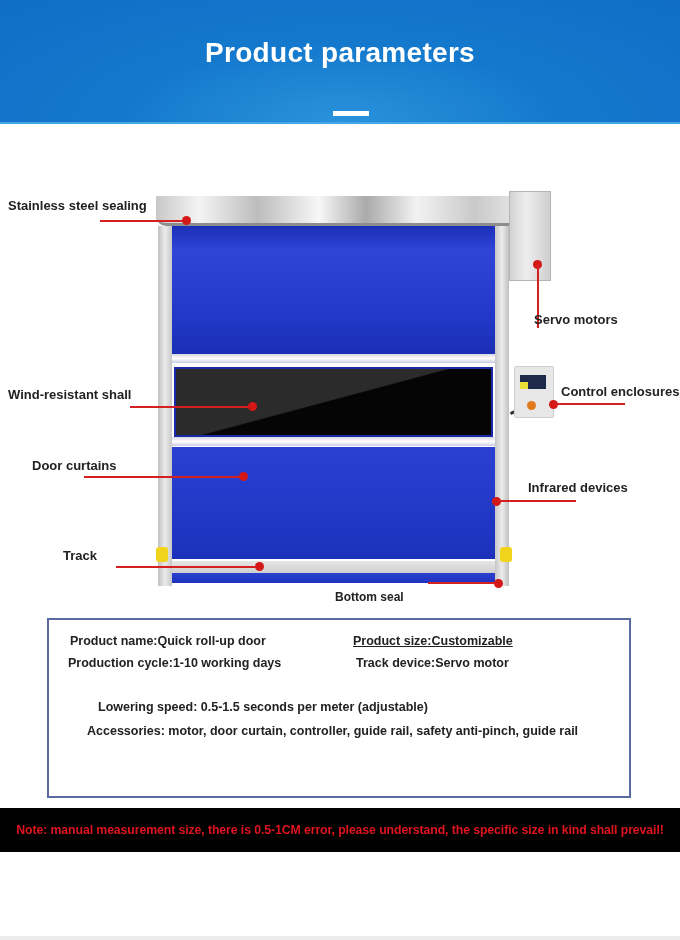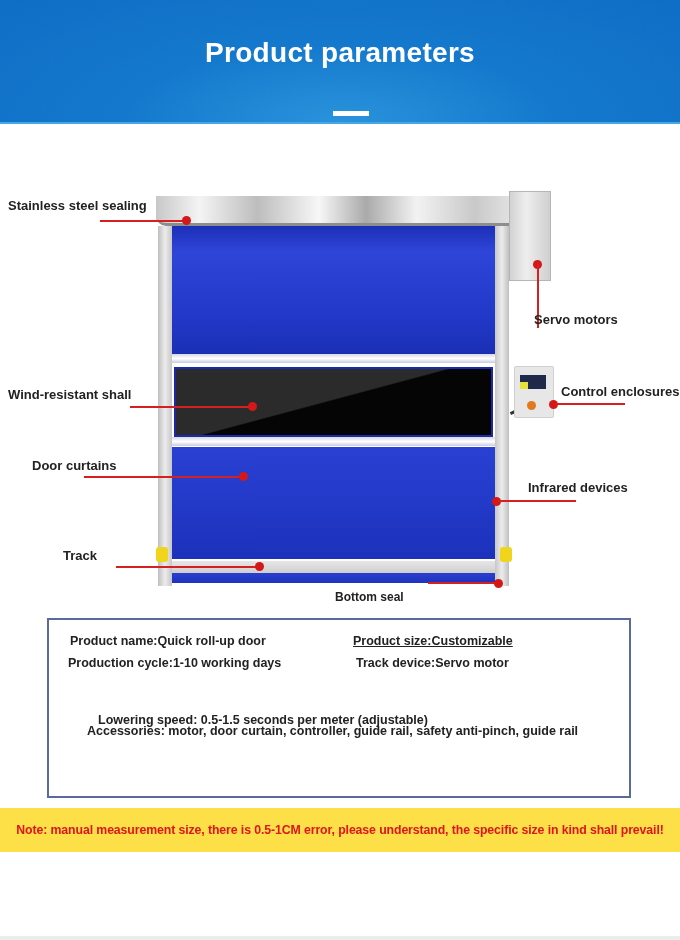--- a/index.html
+++ b/index.html
@@ -87,21 +87,21 @@
   .dot { position:absolute; width:9px; height:9px; border-radius:50%; background:#d41818; }
 
   
   .spec-box {
     position:absolute; left:47px; top:618px; width:584px; height:180px;
     border:2px solid #5a6aa0; background:#ffffff;
   }
   .spec-row { position:absolute; font-size:12.5px; color:#222; white-space:nowrap; font-weight:bold; }
 
   .note-band {
-    position:absolute; left:0; top:808px; width:680px; height:44px; background:#fde047;padding-left:20px;
+    position:absolute; left:0; top:808px; width:680px; height:44px; background:#000000;padding-left:20px;
   }
   .note-text {
     position:absolute; left:0; right:0; top:15px; text-align:center;
     color:#e0141e; font-size:12.3px; font-weight:bold; white-space:nowrap; letter-spacing:-0.1px;
   }
   .bottom-rule { position:absolute; left:0; top:936px; width:680px; height:4px; background:#ececec; }
 </style>
 </head>
 <body>
 
@@ -162,21 +162,21 @@
   <div class="line" style="left:428px; top:582px; width:70px;"></div>
   <div class="dot" style="left:494px; top:579px;"></div>
   <div class="label" style="left:335px; top:590px; font-size:12px;">Bottom seal</div>
 </div>
 
 <div class="spec-box">
   <div class="spec-row" style="left:21px; top:14px;">Product name:Quick roll-up door</div>
   <div class="spec-row" style="left:304px; top:14px;text-decoration:underline;">Product size:Customizable</div>
   <div class="spec-row" style="left:19px; top:36px;">Production cycle:1-10 working days</div>
   <div class="spec-row" style="left:307px; top:36px;">Track device:Servo motor</div>
-  <div class="spec-row" style="left:21px; top:93px;padding-left:28px;">Lowering speed: 0.5-1.5 seconds per meter (adjustable)</div>
+  <div class="spec-row" style="left:21px; top:80px;padding-left:28px;">Lowering speed: 0.5-1.5 seconds per meter (adjustable)</div>
   <div class="spec-row" style="left:38px; top:104px;">Accessories: motor, door curtain, controller, guide rail, safety anti-pinch, guide rail</div>
 </div>
 
 <div class="note-band">
   <div class="note-text">Note: manual measurement size, there is 0.5-1CM error, please understand, the specific size in kind shall prevail!</div>
 </div>
 
 <div class="bottom-rule"></div>
 
 </body></html>

